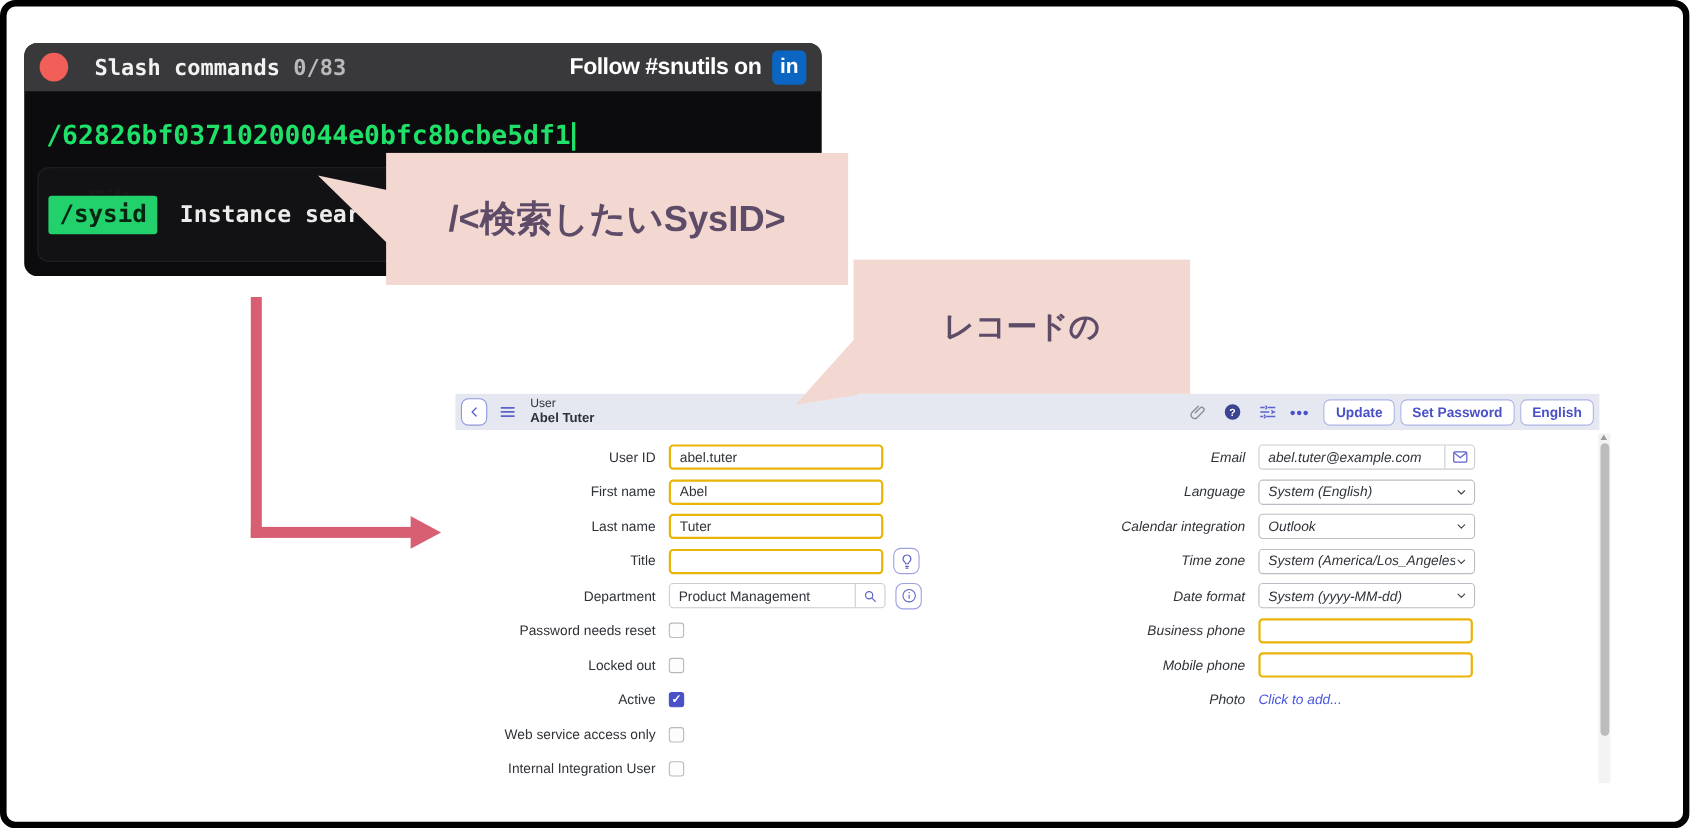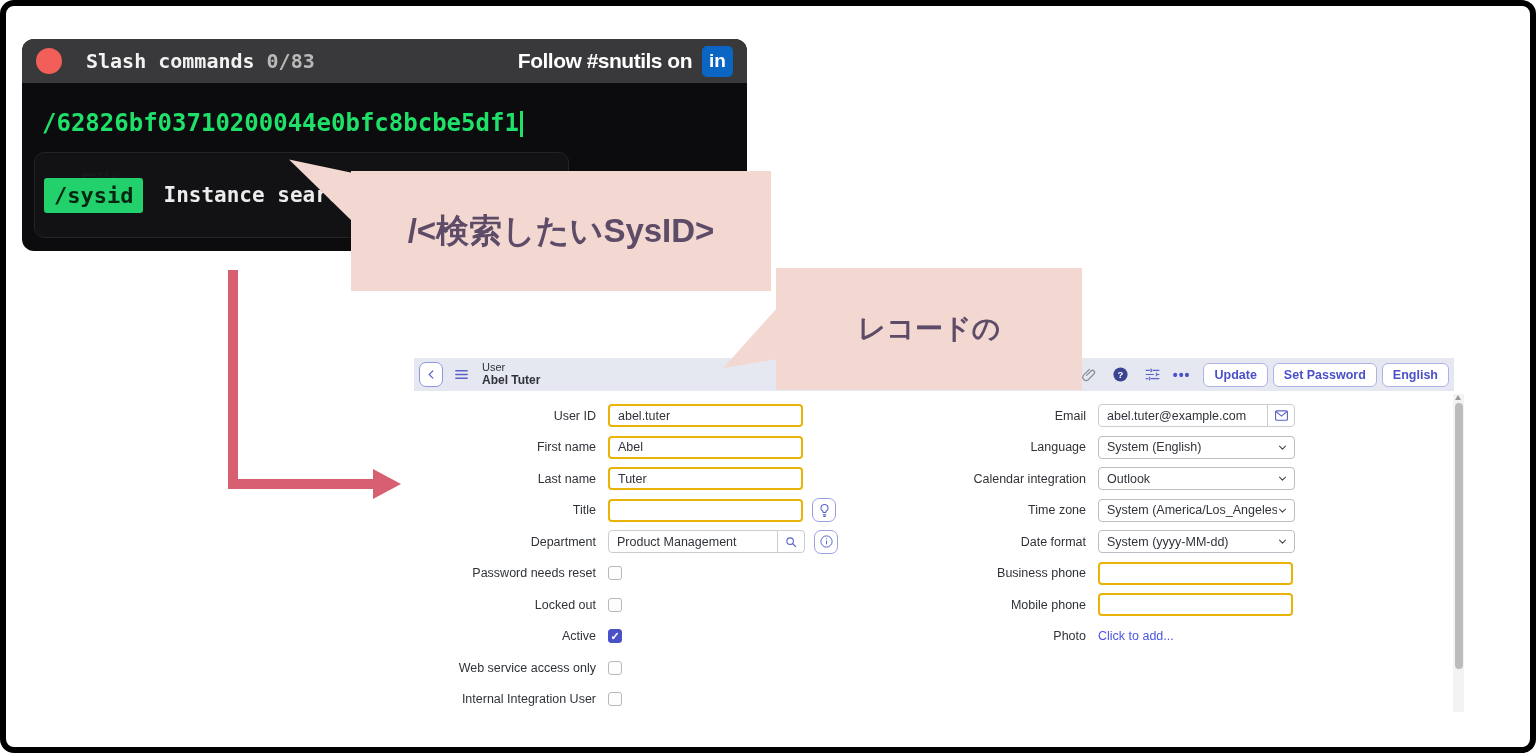--- a/index.html
+++ b/index.html
@@ -16,21 +16,21 @@
   .follow-label { font-weight:bold; font-size:21px; color:#fff; margin-right:10px; letter-spacing:-0.5px; }
   .linkedin-badge { width:31px; height:31px; background:var(--linkedin_blue,#0a66c2); border-radius:5px; color:#fff; font-weight:bold; font-size:19px; display:flex; align-items:center; justify-content:center; }
   .cmd-input { position:absolute; left:20px; top:70px; font-family:"DejaVu Sans Mono", monospace; font-weight:bold; font-size:24px; color:var(--green,#1fe068); white-space:nowrap; z-index:2; }
   .caret { display:inline-block; width:3px; height:26px; background:var(--green,#1fe068); vertical-align:middle; margin-left:1px; }
   .ghost-filter { position:absolute; left:58px; top:128px; font-weight:bold; font-size:26px; color:#2c2c2e; z-index:0; }
   .cmd-row { position:absolute; left:12px; top:113px; width:535px; height:86px; border:1px solid #232327; border-radius:10px; background:rgba(20,20,22,.85); display:flex; align-items:center; padding-left:9px; z-index:1; }
   .sysid-badge { background:var(--green_badge,#22d06c); color:#062510; font-family:"DejaVu Sans Mono", monospace; font-weight:bold; font-size:22px; padding:5px 10px; border-radius:3px; }
   .cmd-desc { color:#ececec; font-family:"DejaVu Sans Mono", monospace; font-weight:bold; font-size:21px; margin-left:20px; }
 
   
-  .bubble { position:absolute; background:var(--bubble_pink,#f2d8d0); color:var(--bubble_text,#5d4b68); font-weight:bold; display:flex; flex-direction:column; align-items:center; justify-content:center; text-align:center; z-index:5;margin-top:32px; }
+  .bubble { position:absolute; background:var(--bubble_pink,#f2d8d0); color:var(--bubble_text,#5d4b68); font-weight:bold; display:flex; flex-direction:column; align-items:center; justify-content:center; text-align:center; z-index:5; }
   .bubble1 { left:345px; top:133px; width:420px; height:120px; font-size:33px; }
   .bubble2 { left:770px; top:230px; width:306px; height:122px; font-size:28px; line-height:1.55; }
   .tail { position:absolute; background:var(--bubble_pink,#f2d8d0); z-index:4; }
   .tail1 { left:283px; top:148px; width:64px; height:68px; clip-path:polygon(0 8%, 100% 28%, 100% 100%); }
   .tail2 { left:716px; top:296px; width:58px; height:66px; clip-path:polygon(100% 4%, 100% 86%, 2% 100%); }
 
   
   .arrow-v { position:absolute; left:222px; top:264px; width:10px; height:219px; background:var(--arrow,#d85f72); z-index:3; }
   .arrow-h { position:absolute; left:222px; top:473px; width:147px; height:10px; background:var(--arrow,#d85f72); z-index:3; }
   .arrow-head { position:absolute; left:367px; top:463px; width:28px; height:30px; background:var(--arrow,#d85f72); clip-path:polygon(0 0, 100% 50%, 0 100%); z-index:3; }
@@ -44,21 +44,21 @@
   .rec-type { font-size:11px; color:#2f3238; }
   .rec-name { font-size:12px; font-weight:bold; color:#2f3238; }
   .hdr-spacer { flex:1; }
   .hdr-icon { display:flex; align-items:center; justify-content:center; width:22px; margin:0 5px; }
   .more-dots { color:#4a50c8; font-weight:bold; font-size:14px; letter-spacing:1px; margin:0 8px 0 4px; }
   .hdr-btn { background:#fff; border:1px solid #aeb3e6; border-radius:6px; color:var(--accent_purple,#4a50c8); font-weight:bold; font-size:12.5px; font-family:"Liberation Sans", sans-serif; padding:4px 10px; margin-left:5px; cursor:pointer; }
 
   .form-body { position:relative; }
   .fcol { position:absolute; top:13px; }
   .fcol-left  { left:22px;  width:420px; }
-  .fcol-right { left:556px; width:450px; }
+  .fcol-right { left:602px; width:450px;font-style:italic; }
   .frow { display:flex; align-items:center; height:23px; margin-bottom:8.5px; }
   .flabel { font-size:12.5px; color:#2f3338; text-align:right; padding-right:12px; flex:none; }
   .fcol-left  .flabel { width:172px; }
   .fcol-right .flabel { width:128px; }
   .finput { width:195px; height:23px; border:2px solid #eab308; border-radius:4px; background:#fff; font-size:12.5px; color:#30343a; display:flex; align-items:center; padding:0 8px; }
   .fgroup { width:197px; height:23px; border:1px solid #c9cdd1; border-radius:4px; background:#fff; display:flex; align-items:stretch; overflow:hidden; }
   .fgroup .gval { flex:1; font-size:12.5px; color:#30343a; display:flex; align-items:center; padding:0 8px; }
   .fgroup .gseg { width:27px; border-left:1px solid #c9cdd1; display:flex; align-items:center; justify-content:center; }
   .fselect { width:197px; height:23px; border:1px solid #b9bdc4; border-radius:4px; background:#fff; display:flex; align-items:center; padding:0 6px 0 8px; }
   .fselect .sval { flex:1; font-size:12.5px; color:#30343a; white-space:nowrap; overflow:hidden; }

